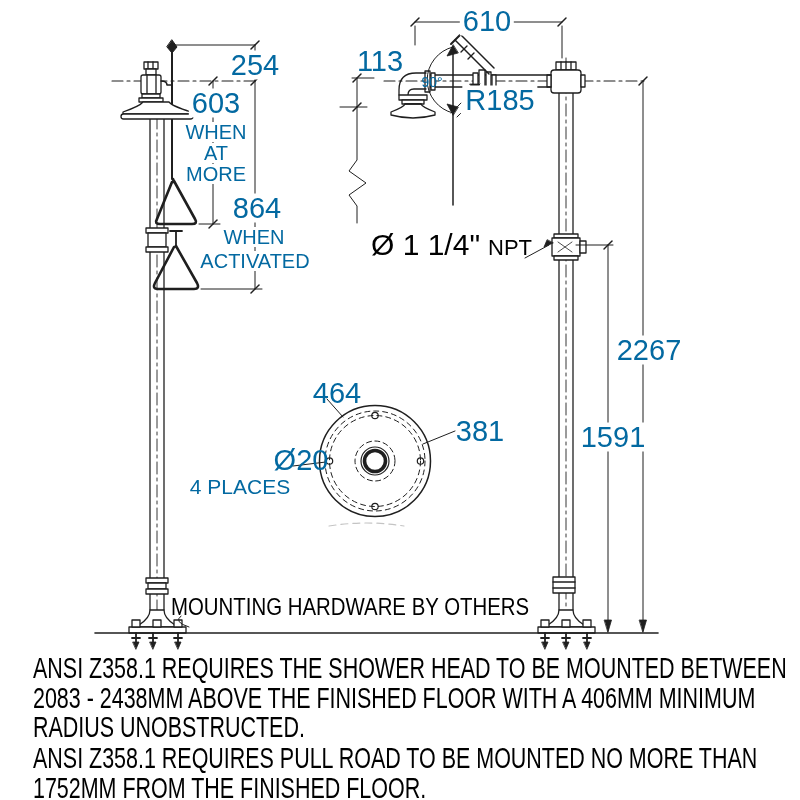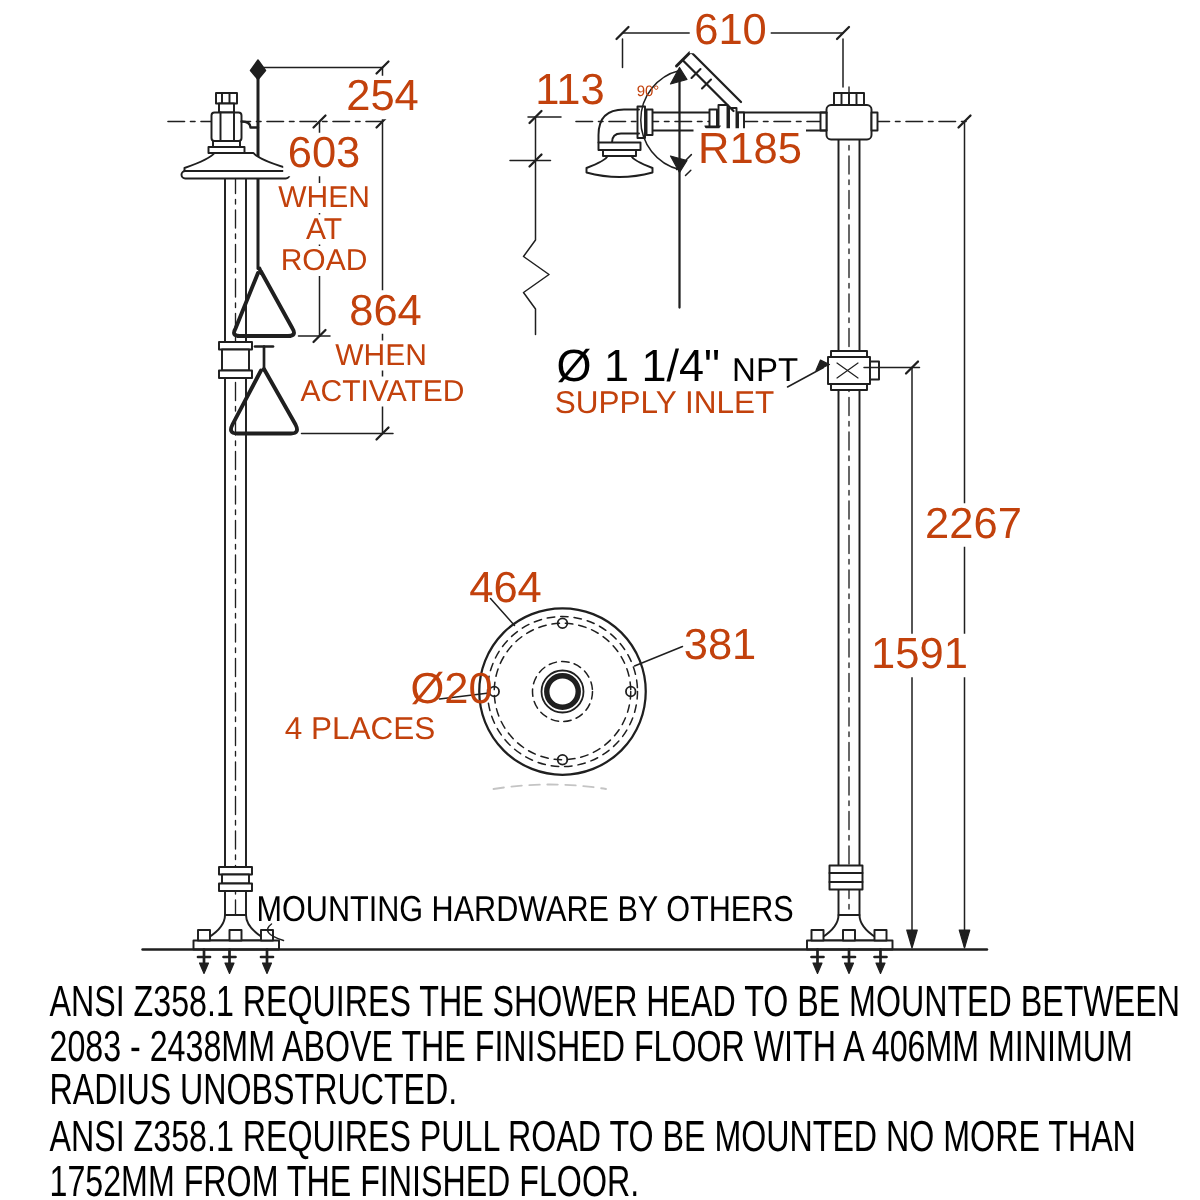--- a/index.html
+++ b/index.html
@@ -1,25 +1,25 @@
 <!DOCTYPE html>
 <html><head>
 <meta charset="utf-8">
 <style>
   html,body{margin:0;padding:0;background:#ffffff;}
   #canvas{position:relative;width:800px;height:800px;background:#ffffff;overflow:hidden;
           font-family:"Liberation Sans", sans-serif;}
   #linework{position:absolute;left:0;top:0;}
-  .lbl{position:absolute;color:#c2410c;white-space:nowrap;transform:translate(-50%,-50%);
+  .lbl{position:absolute;color:#0369a1;white-space:nowrap;transform:translate(-50%,-50%);
        font-family:"Liberation Sans", sans-serif;line-height:1;}
   .lbl-left{position:absolute;color:#000;white-space:nowrap;font-family:"Liberation Sans", sans-serif;line-height:1;}
   .big{font-size:29px;}
   .med{font-size:20px;}
   .sm{font-size:21px;}
-  .tiny{font-size:10px;}
+  .tiny{font-size:14px;margin-top:20px;}
   .bg{background:#ffffff;padding:0 3px;}
   .supply-size{font-size:30px;}
   .supply-thread{font-size:22px;margin-left:8px;}
   .supply-row{display:flex;align-items:baseline;}
   .mounting{font-size:24px;transform:scaleX(0.85);transform-origin:left top;}
   .notes{font-size:29px;line-height:29.5px;transform:scaleX(0.74);transform-origin:left top;}
   .notes div{white-space:nowrap;}
 </style>
 </head>
 <body>
@@ -234,36 +234,35 @@
     <path d="M542,642 L548,642 L545,649 Z M563,642 L569,642 L566,649 Z M584,642 L590,642 L587,649 Z" fill="#1f1f1f" stroke-width="0.8"></path>
   </g>
   <path d="M181,616 Q173,622 189,627" stroke-width="1"></path>
 </svg>
 
   <div class="lbl big bg" style="left:255px;top:65px;">254</div>
 
   <div class="lbl big bg" style="left:216px;top:103px;">603</div>
   <div class="lbl med bg" style="left:216px;top:132px;">WHEN</div>
   <div class="lbl med bg" style="left:216px;top:153px;">AT</div>
-  <div class="lbl med bg" style="left:216px;top:174px;">ROAD</div>
+  <div class="lbl med bg" style="left:216px;top:174px;">MORE</div>
 
   <div class="lbl big bg" style="left:257px;top:208px;">864</div>
   <div class="lbl med bg" style="left:254px;top:237px;">WHEN</div>
   <div class="lbl med bg" style="left:255px;top:261px;">ACTIVATED</div>
 
   <div class="lbl big bg" style="left:487px;top:21px;">610</div>
   <div class="lbl big" style="left:380px;top:61px;">113</div>
   <div class="lbl tiny" style="left:432px;top:62px;">90°</div>
   <div class="lbl big bg" style="left:500px;top:100px;">R185</div>
 
   <div class="lbl-left supply-row" style="left:371px;top:230px;">
     <span class="supply-size">Ø 1 1/4"</span>
     <span class="supply-thread">NPT</span>
   </div>
-  <div class="lbl sm" style="left:443px;top:269px;">SUPPLY INLET</div>
 
   <div class="lbl big bg" style="left:649px;top:350px;">2267</div>
   <div class="lbl big bg" style="left:613px;top:437px;">1591</div>
 
   <div class="lbl big" style="left:305px;top:393px;margin-left:32px;">464</div>
   <div class="lbl big" style="left:480px;top:431px;">381</div>
   <div class="lbl big" style="left:267px;top:460px;margin-left:34px;">Ø20</div>
   <div class="lbl sm" style="left:240px;top:486px;">4 PLACES</div>
 
   <div class="lbl-left mounting" style="left:171px;top:595px;">MOUNTING HARDWARE BY OTHERS</div>

